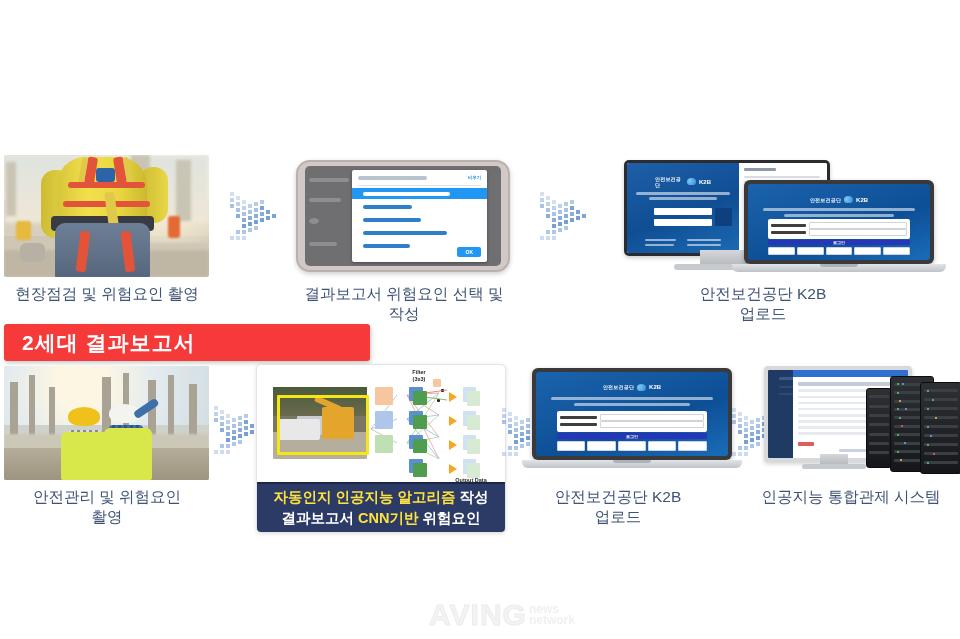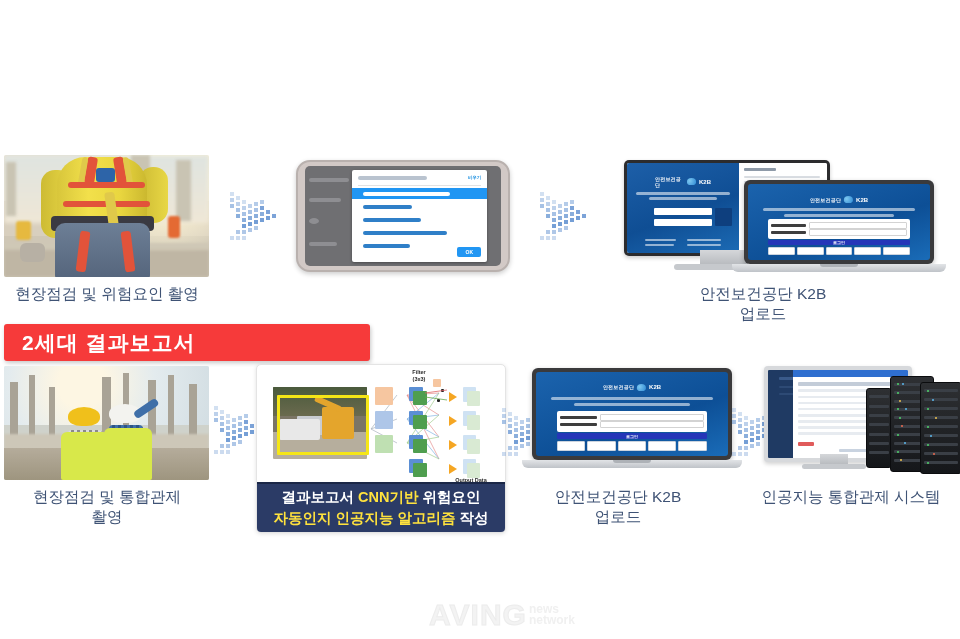--- a/index.html
+++ b/index.html
@@ -426,20 +426,22 @@
             <div class="quick"></div>
           </div>
         </div>
       </div>
       <div class="lap-base"></div>
       <div class="lap-notch"></div>
     </div>
   </div>
 
   <div class="caption" style="left:0px;top:284px;width:214px;">현장점검 및 위험요인 촬영</div>
+  <div class="caption" style="left:276px;top:284px;width:256px;">결과보고서 위험요인 선택 및
+작성</div>
   <div class="caption" style="left:618px;top:284px;width:290px;">안전보건공단 K2B
 업로드</div>
 
   <div class="genbar" id="gen2">
     <div class="gentext">2세대  결과보고서</div>
   </div>
 
   <div class="photo" id="photo-workers">
     <div class="sky"></div>
     <div class="col" style="left:3%;top:14%;width:4%;height:48%;"></div>
@@ -589,24 +591,24 @@
 
     <div class="arrow-o" style="left:192px;top:99px;"></div>
     <div class="cnn-out" style="left:206px;top:94px;background:#cfe2f3;"></div>
     <div class="cnn-out" style="left:210px;top:98px;background:#d9ead3;"></div>
 
     <div class="cnn-label" style="left:186px;top:112px;width:56px;white-space:pre-line;">Output Data
 (3Channel)</div>
 
     <div class="cnn-cap">
       <div class="ln">
-        <span class="cw">결과보고서 </span><span class="cy">CNN기반 </span><span class="cw">위험요인</span>
+        <span class="cy">자동인지 인공지능 알고리즘 </span><span class="cw">작성</span>
       </div>
       <div class="ln">
-        <span class="cy">자동인지 인공지능 알고리즘 </span><span class="cw">작성</span>
+        <span class="cw">결과보고서 </span><span class="cy">CNN기반 </span><span class="cw">위험요인</span>
       </div>
     </div>
   </div>
 
   <div class="chevron" style="left:500px;top:402px;">
     <svg width="54" height="62" viewBox="0 0 54 62">
       <g fill="#6e9ad4">
         <g opacity="0.30">
             <rect x="2" y="6" width="4" height="4"></rect>
             <rect x="8" y="10" width="4" height="4"></rect>
@@ -835,21 +837,21 @@
         <div class="led" style="left:22%;top:57.5%;background:#5bb9ec;"></div>
       <div class="slot" style="top:67%"></div>
         <div class="led" style="left:16%;top:67.5%;background:#4fd46a;"></div>
       <div class="slot" style="top:77%"></div>
         <div class="led" style="left:30%;top:77.5%;background:#ec6b4f;"></div>
       <div class="slot" style="top:87%"></div>
         <div class="led" style="left:16%;top:87.5%;background:#4fd46a;"></div>
     </div>
   </div>
 
-  <div class="caption" style="left:0px;top:487px;width:214px;">현장점검 및 통합관제
+  <div class="caption" style="left:0px;top:487px;width:214px;">안전관리 및 위험요인
 촬영</div>
   <div class="caption" style="left:508px;top:487px;width:220px;">안전보건공단 K2B
 업로드</div>
   <div class="caption" style="left:742px;top:487px;width:218px;">인공지능 통합관제 시스템</div>
 
   <div id="watermark">
     <span class="wm-a">AVING</span>
     <span class="wm-b">
       <span>news</span>
       <span>network</span>

